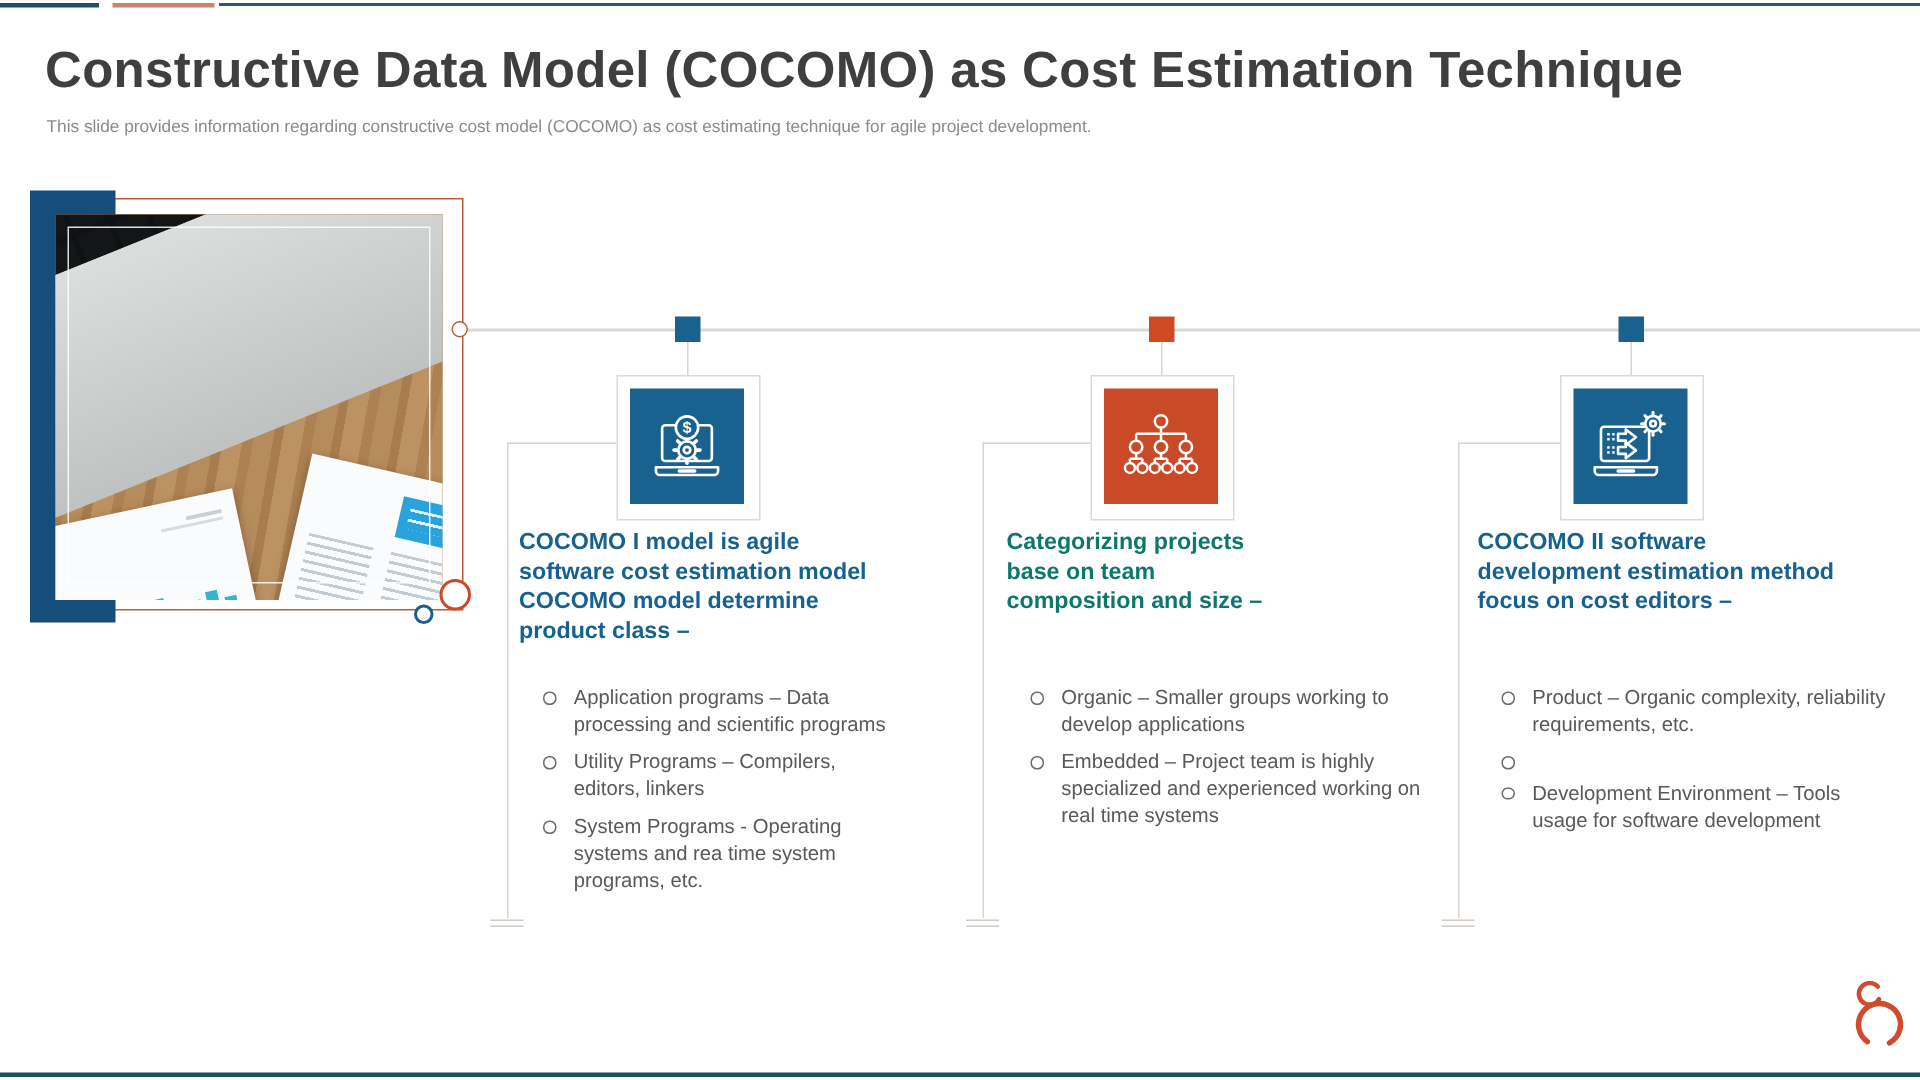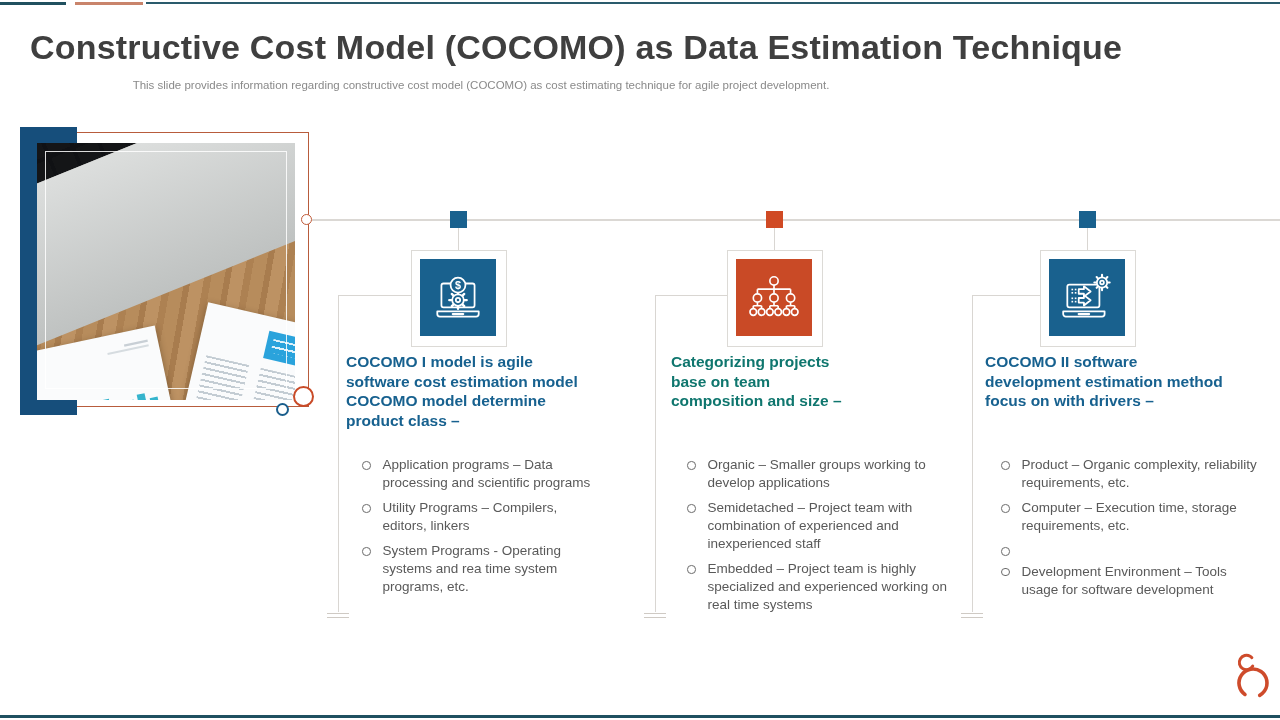--- a/index.html
+++ b/index.html
@@ -8,21 +8,21 @@
   .abs{position:absolute;}
   .seg{position:absolute;height:3px;top:2px;}
   .seg.teal1{left:0;width:66px;background:#20505F;}
   .seg.salmon{left:75px;width:68px;background:#C9846B;}
   .seg.teal2{left:146px;width:1134px;height:2px;background:#2A5B6C;}
   .bottomline{position:absolute;left:0;top:715px;width:1280px;height:3px;background:#1F5060;}
 
   
   .title{position:absolute;left:30px;top:27px;width:1225px;font-size:34px;line-height:40px;
          font-weight:700;color:#3F3F3F;letter-spacing:.2px;}
-  .subtitle{position:absolute;left:31px;top:79px;width:900px;font-size:11.5px;color:#8A8A8A;text-align:center;}
+  .subtitle{position:absolute;left:31px;top:79px;width:900px;font-size:11.5px;color:#8A8A8A;}
 
   
   .orange-frame{left:63px;top:132px;width:244px;height:273px;border:1px solid #B85C3C;z-index:1;}
   .blue-bar{left:20px;top:127px;width:57px;height:288px;background:#164E7B;z-index:2;}
   .photo{left:37px;top:143px;width:258px;height:257px;z-index:3;overflow:hidden;
          background:#B1885A;
          background-image:repeating-linear-gradient(100deg,#B78C5C 0 13px,#A87C4E 13px 19px,#BD9263 19px 32px,#AD8152 32px 39px);}
   .laptop{position:absolute;left:-115px;top:-150px;width:430px;height:300px;transform:rotate(-22deg);}
   .lap-keys{position:absolute;left:0;top:0;width:100%;height:150px;background:#141517;
             background-image:repeating-linear-gradient(90deg,#2C2E31 0 22px,#101114 22px 26px),
@@ -74,21 +74,21 @@
 
   .logo{left:1228px;top:650px;width:48px;height:52px;}
 </style>
 </head>
 <body>
 
 <div class="seg teal1"></div>
 <div class="seg salmon"></div>
 <div class="seg teal2"></div>
 
-<div class="title">Constructive Cost Model (COCOMO) as Data Estimation Technique</div>
+<div class="title">Constructive Data Model (COCOMO) as Cost Estimation Technique</div>
 <div class="subtitle">This slide provides information regarding constructive cost model (COCOMO) as cost estimating technique for agile project development.</div>
 
 <div class="abs orange-frame"></div>
 <div class="abs blue-bar"></div>
 <div class="abs photo" role="img" aria-label="Laptop, printed bar charts and a resume document on a wooden desk">
   <div class="laptop">
     <div class="lap-keys"></div>
     <div class="lap-hinge"></div>
     <div class="lap-body"></div>
   </div>
@@ -285,37 +285,29 @@
 </ul>
 
 <div class="heading h-orange" style="left:671px;width:195px;">Categorizing projects base on team composition and size –</div>
 <ul class="blist" style="left:669px;width:264px;">
   <li>
       <span class="b-marker"></span>
       <span>Organic – Smaller groups working to develop applications</span>
     </li>
   <li>
       <span class="b-marker"></span>
-      <span>Semidetached – Project team with combination of experienced and inexperienced staff</span>
-    </li>
-  <li>
-      <span class="b-marker"></span>
       <span>Embedded – Project team is highly specialized and experienced working on real time systems</span>
     </li>
 </ul>
 
-<div class="heading h-blue" style="left:985px;width:252px;">COCOMO II software development estimation method focus on with drivers –</div>
+<div class="heading h-blue" style="left:985px;width:252px;">COCOMO II software development estimation method focus on cost editors –</div>
 <ul class="blist" style="left:983px;width:258px;">
   <li>
       <span class="b-marker"></span>
       <span>Product – Organic complexity, reliability requirements, etc.</span>
-    </li>
-  <li>
-      <span class="b-marker"></span>
-      <span>Computer – Execution time, storage requirements, etc.</span>
     </li>
   <li>
       <span class="b-marker"></span>
     </li>
   <li>
       <span class="b-marker"></span>
       <span>Development Environment – Tools usage for software development</span>
     </li>
 </ul>
 

